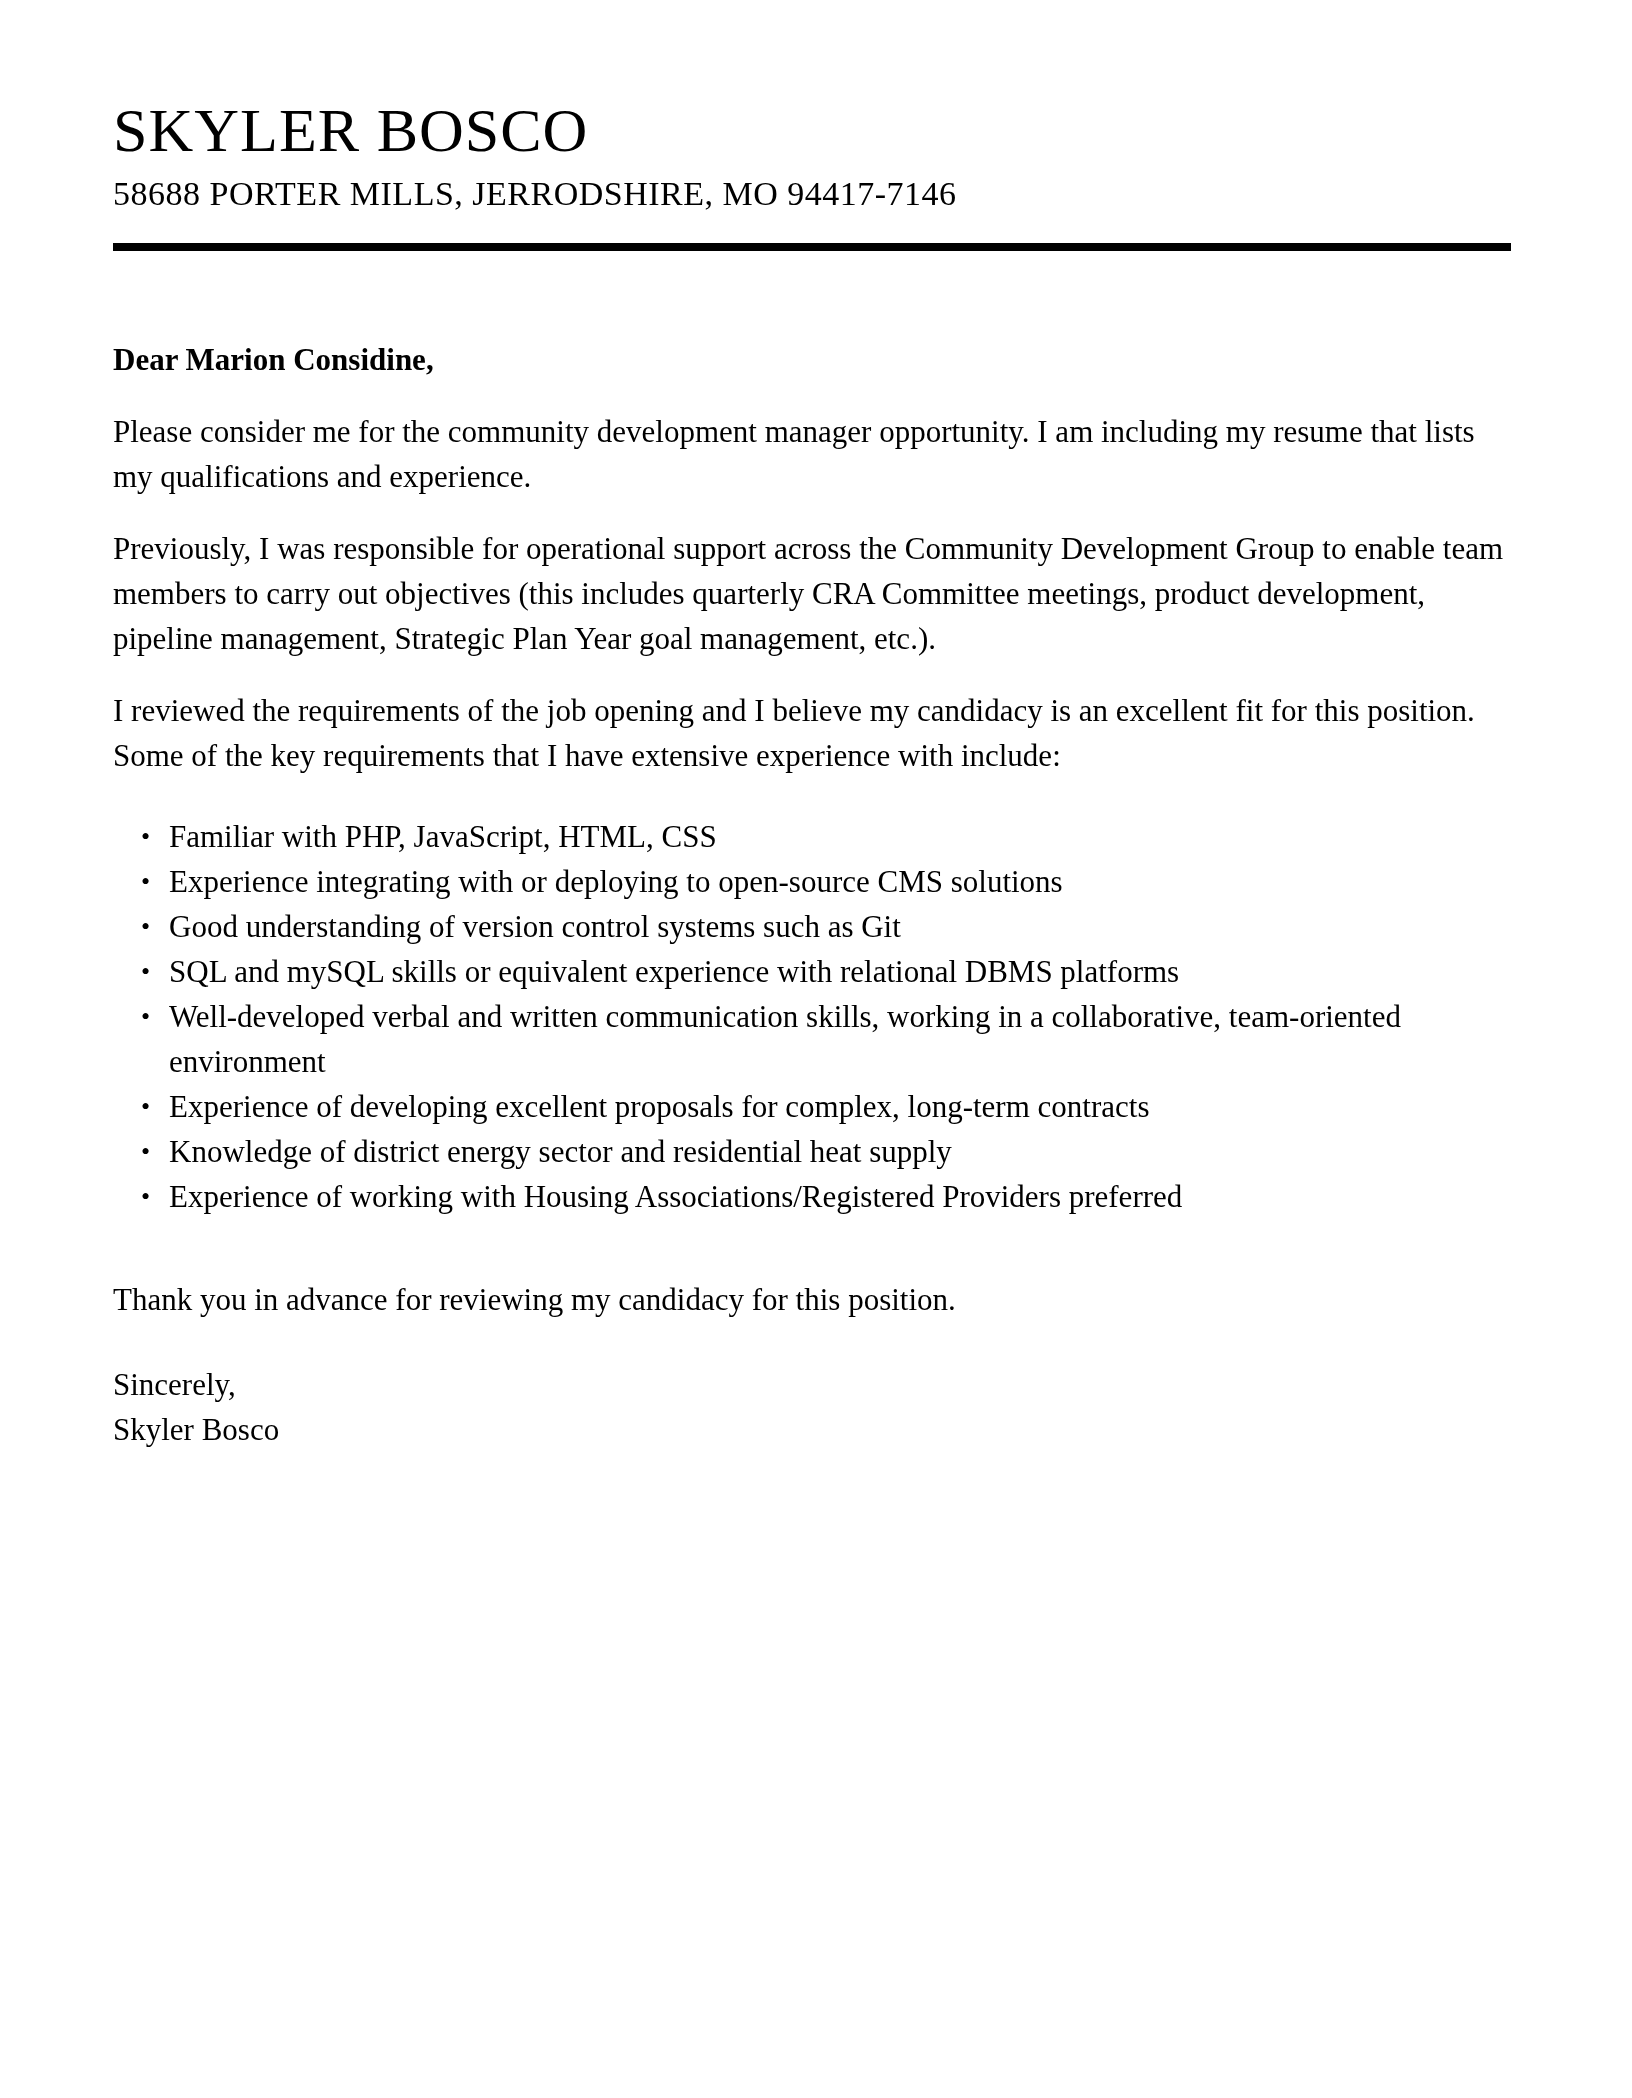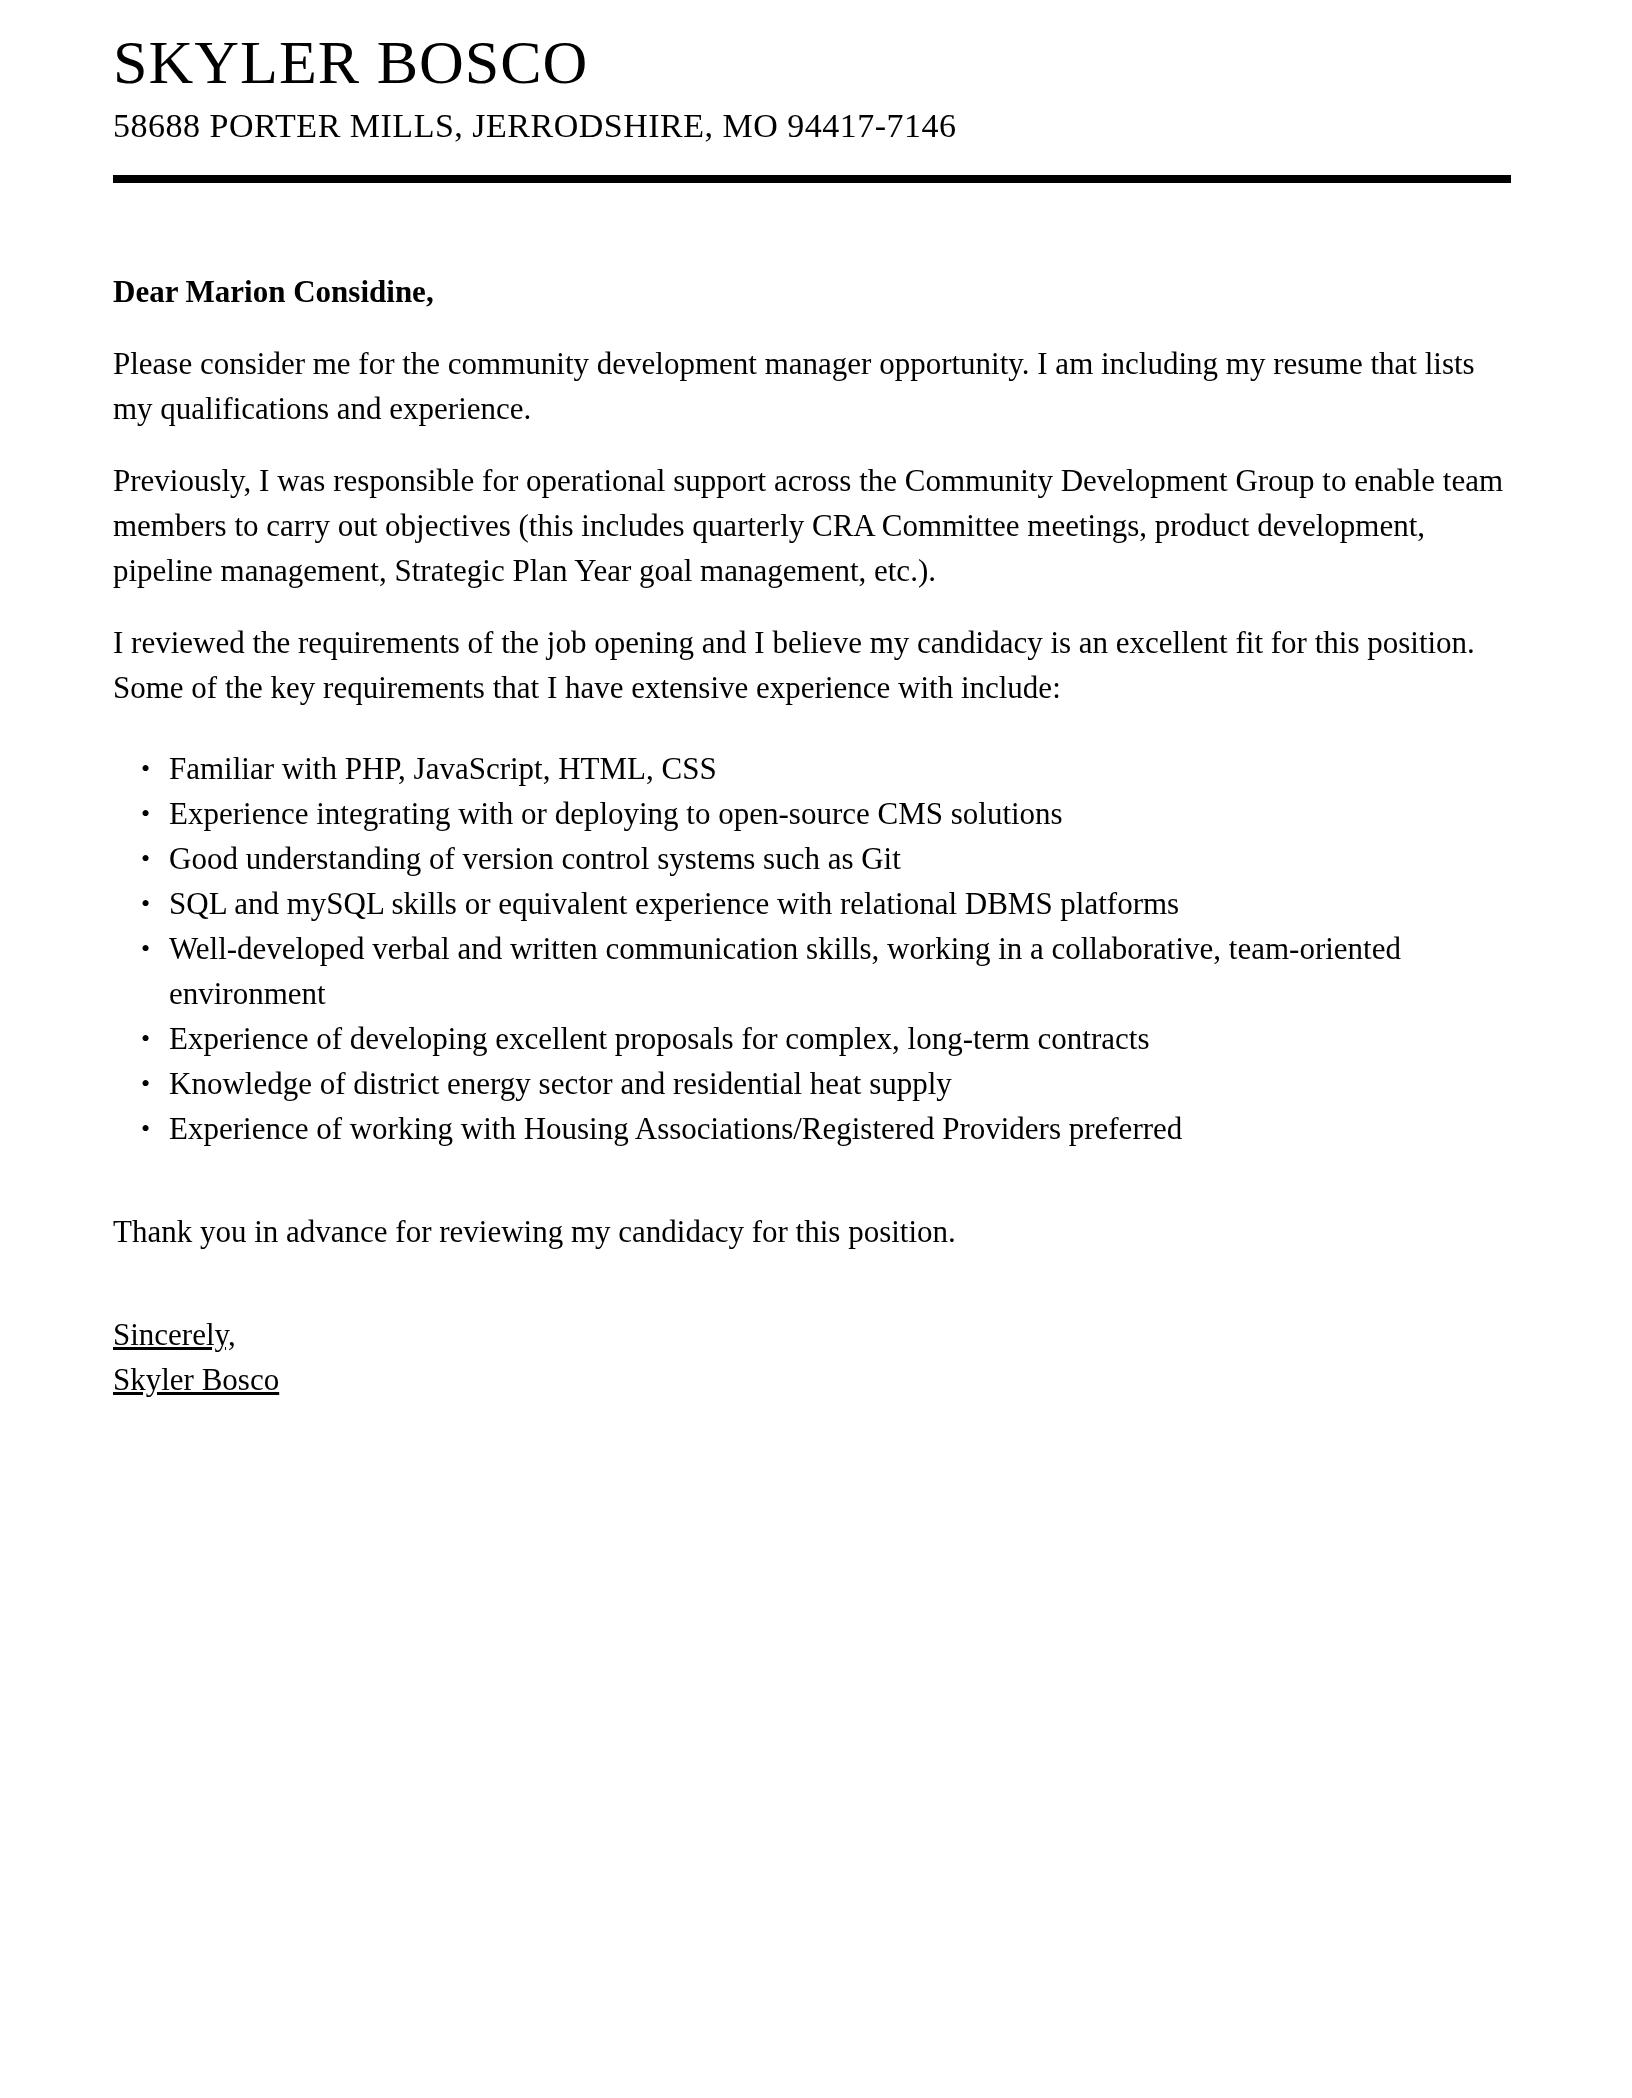--- a/index.html
+++ b/index.html
@@ -11,21 +11,21 @@
     width: 1632px;
     height: 2098px;
     font-family: "Liberation Serif", "DejaVu Serif", serif;
     color: #000000;
     -webkit-font-smoothing: antialiased;
   }
   .page {
     box-sizing: border-box;
     width: 1632px;
     height: 1713px;
-    padding: 28px 112px 0 113px;
+    padding: 96px 112px 0 113px;
     overflow: hidden;
   }
   .letter-header { margin: 0; }
   .sender-name {
     font-size: 62px;
     font-weight: 400;
     letter-spacing: 1px;
     line-height: 1.1;
     margin: 0 0 10px 0;
   }
@@ -68,22 +68,21 @@
     position: absolute;
     left: -28px;
     top: 0;
     font-size: 26px;
   }
   .closing-emphasis {
     font-weight: 400;
     margin: 58px 0 0 0;
   }
   .signature-block {
-    margin: 58px 0 0 0;
-    text-decoration: underline;
+    margin: 40px 0 0 0;
   }
   .signoff, .signature-name {
     margin: 0;
   }
 </style>
 </head>
 <body>
 
 <div class="page">
 

